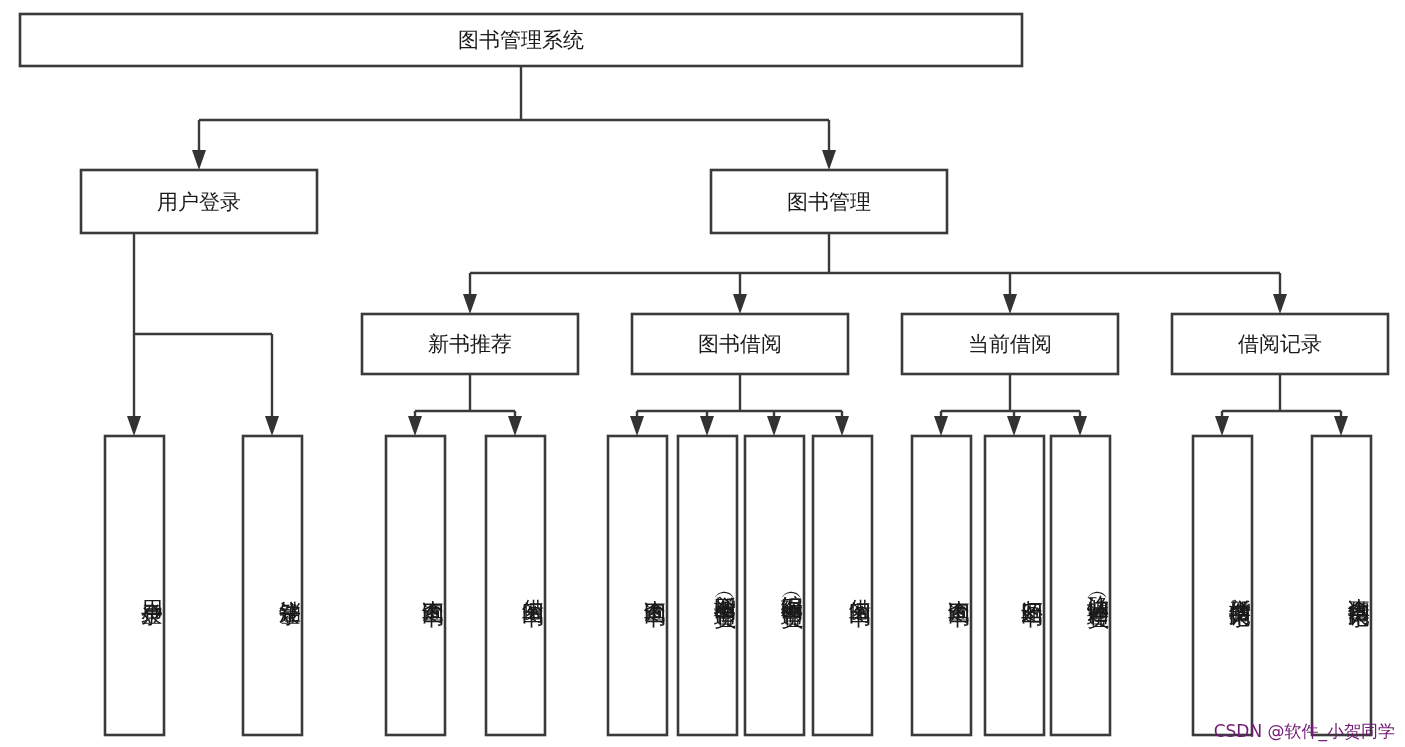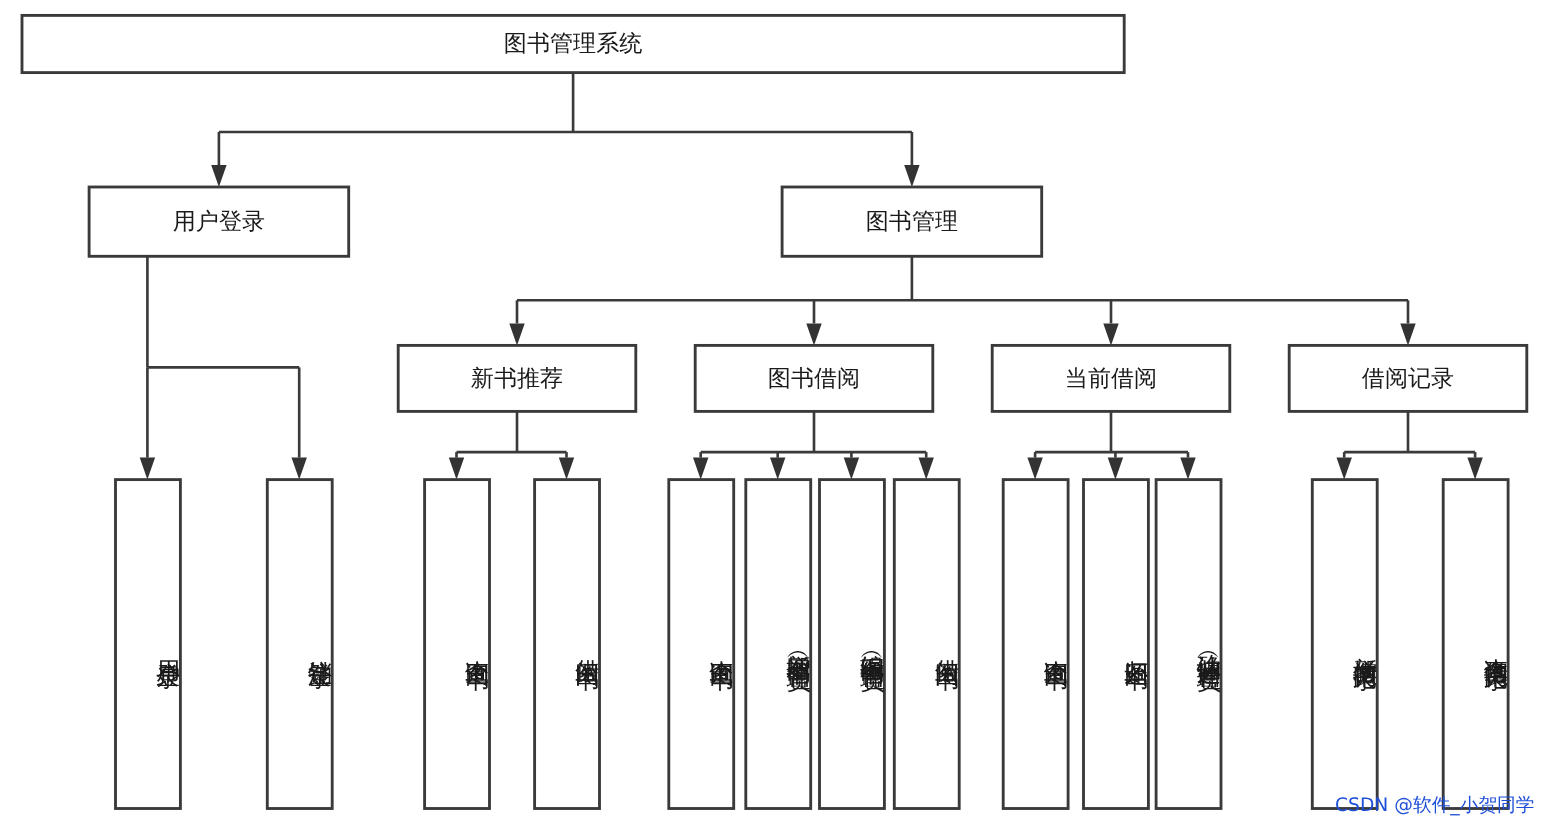--- a/index.html
+++ b/index.html
@@ -62,21 +62,21 @@
     justify-content: center;
     white-space: nowrap;
     user-select: none;
   }
   .watermark {
     position: absolute;
     right: 10px;
     bottom: 4px;
     font-family: "DejaVu Sans", "Liberation Sans", sans-serif;
     font-size: 17px;
-    color: #1d4ed8;
+    color: #701a75;
     white-space: nowrap;
     user-select: none;
   }
 </style>
 </head>
 <body>
 
 <div id="diagram-root">
 
   <svg class="diagram" viewBox="0 0 1405 747">

